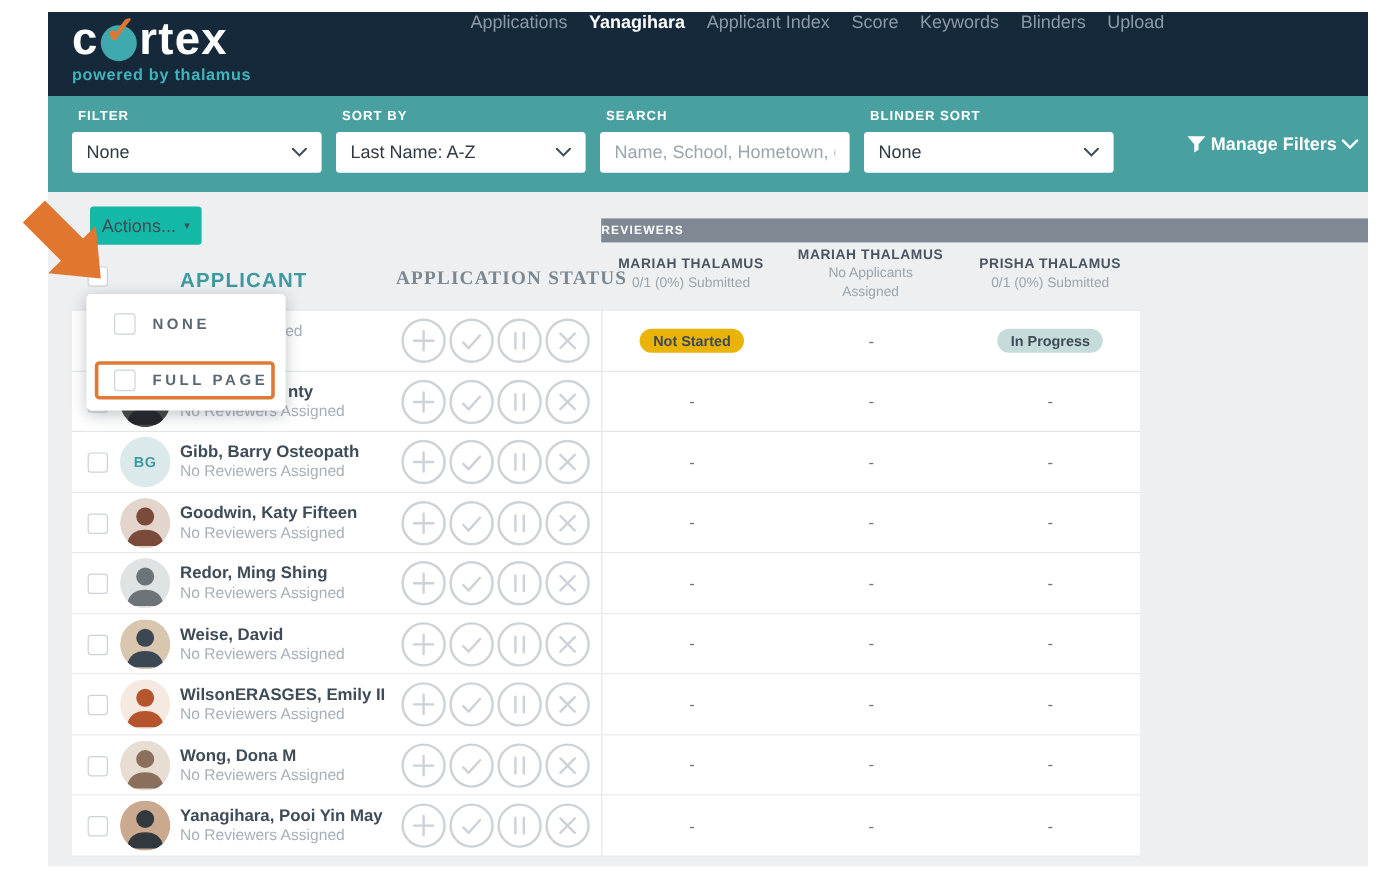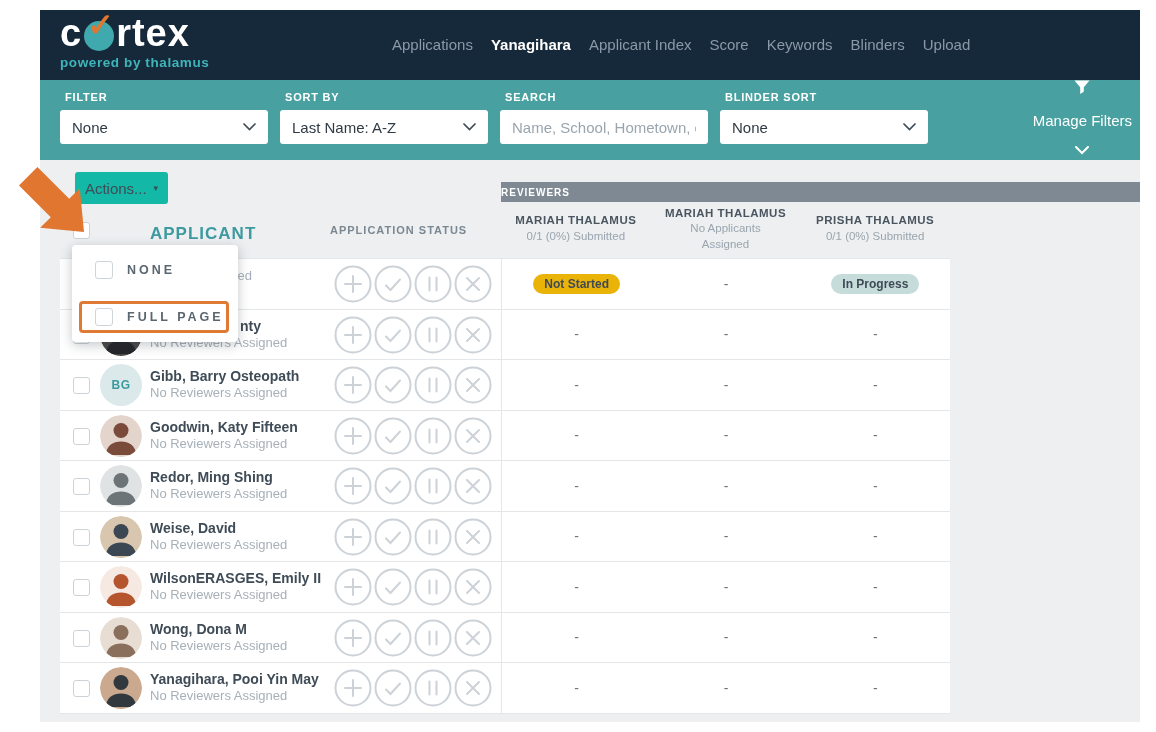--- a/index.html
+++ b/index.html
@@ -7,52 +7,52 @@
   .page { position:relative; width:1156px; height:732px; background:#fff; overflow:hidden; }
   .page-inner { position:absolute; left:40px; top:10px; width:1100px; }
 
   
   .topbar { position:relative; height:70px; background:#16293a; }
   .logo { position:absolute; left:20px; top:4px; }
   .logo-row { display:flex; align-items:flex-end; color:#fff; font-weight:800; font-size:38px; line-height:1; letter-spacing:1px; }
   .logo-o { position:relative; width:30px; height:30px; background:#3fa9ad; border-radius:50%; margin:0 2px 1px 2px; }
   .logo-check { position:absolute; left:3px; top:-12px; color:#e0762f; font-size:32px; font-weight:800; }
   .logo-tagline { color:#3eb5ba; font-size:13.5px; letter-spacing:.6px; margin-top:3px; font-weight:600; }
-  .nav { position:absolute; left:352px; top:0; height:68px; display:flex; align-items:center; gap:18px; }
+  .nav { position:absolute; left:352px; top:0; height:68px; display:flex; gap:18px; }
   .nav-item { color:#8b99a8; font-size:15px; cursor:pointer; white-space:nowrap; }
   .nav-item.active { color:#ffffff; font-weight:700; }
 
   
   .filterbar { position:relative; height:80px; background:#49a0a0; }
   .fgroup { position:absolute; top:11px; }
   .fgroup .flabel { color:#fff; font-size:11px; font-weight:700; letter-spacing:.8px; margin-left:5px; }
   .fcontrol { margin-top:7px; width:208px; height:34px; background:#fff; border-radius:3px; display:flex;
               align-items:center; justify-content:space-between; padding:0 12px; cursor:pointer; }
   .fcontrol .fvalue { font-size:15px; color:#2f3a44; }
   .finput { margin-top:7px; width:208px; height:34px; background:#fff; border:none; border-radius:3px;
             padding:0 12px; font-size:15px; color:#2f3a44; font-family:"Liberation Sans", sans-serif; }
   .finput::placeholder { color:#9aa5ae; }
-  .manage { position:absolute; right:8px; top:0; height:80px; display:flex; align-items:center; gap:17px;
-            color:#fff; font-weight:400; font-size:15px; cursor:pointer;flex-direction:column; }
+  .manage { position:absolute; right:8px; top:0; height:80px; display:flex; align-items:center; gap:4px;
+            color:#fff; font-weight:700; font-size:15px; cursor:pointer; }
 
   
   .content { position:relative; top:0; height:562px; background:#edeff1; }
   .actions-btn { position:absolute; left:35px; top:12px; width:93px; height:32px; background:#14b8a6;
                  border-radius:3px; display:flex; align-items:center; justify-content:center; gap:7px;
                  font-size:15px; color:#3f4b56; cursor:pointer; }
   .actions-caret { font-size:9px; color:#3f4b56; }
 
   .reviewers-bar { position:absolute; left:461px; top:22px; width:639px; height:20px; background:#7e8993;
                    display:flex; align-items:center; justify-content:flex-start; }
   .reviewers-bar span { color:#fff; font-size:10px; font-weight:700; letter-spacing:1px; margin-right:205px; }
 
   .cb { display:inline-block; width:17px; height:17px; background:#fff; border:1px solid #ccd3d8; border-radius:3px; }
   .header-cb { position:absolute; left:33px; top:62px; }
   .col-applicant { position:absolute; left:110px; top:64px; color:#3d9aa0; font-size:17px; font-weight:700; letter-spacing:1px; cursor:pointer; }
-  .col-status { position:absolute; left:290px; top:64px; color:#7b8791; font-size:11px; font-weight:700; letter-spacing:1px; }
+  .col-status { position:absolute; left:290px; top:64px; color:#7b8791; font-size:16px; font-weight:700; letter-spacing:1px;font-family:Liberation Serif, serif; }
 
   .reviewer-cols { position:absolute; left:461px; top:44px; width:449px; height:50px; display:flex; align-items:center; }
   .reviewer-col { flex:1; text-align:center; line-height:1.35; }
   .reviewer-col .rname { color:#4a5560; font-size:11.5px; font-weight:700; letter-spacing:.5px; }
   .reviewer-col .rsub { color:#9aa5ae; font-size:11.5px; max-width:120px; margin:0 auto; }
 
   .rows { position:absolute; left:20px; top:98px; width:890px; border-top:1px solid #e4e7e9; }
   .row { position:relative; height:50.5px; background:#fff; border-bottom:1px solid #e4e7e9; }
   .row-cb { position:absolute; left:13px; top:17px; }
   .avatar { position:absolute; left:40px; top:4px; width:42px; height:42px; border-radius:50%; overflow:hidden; }

